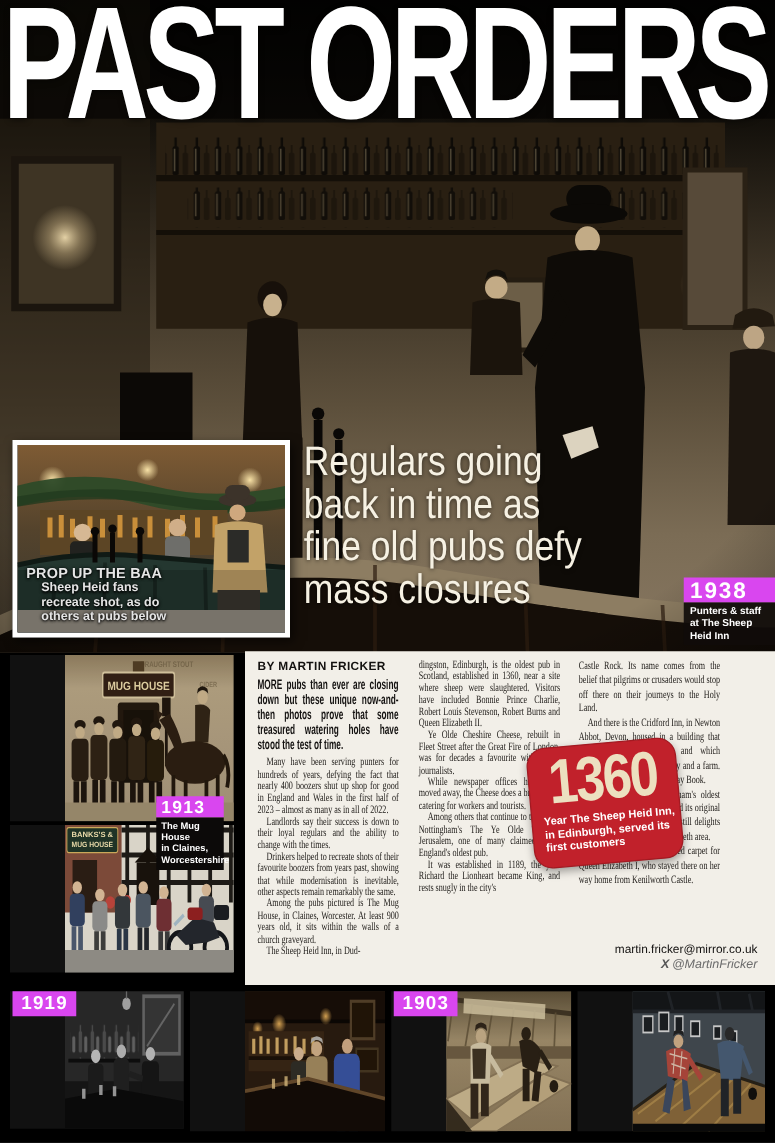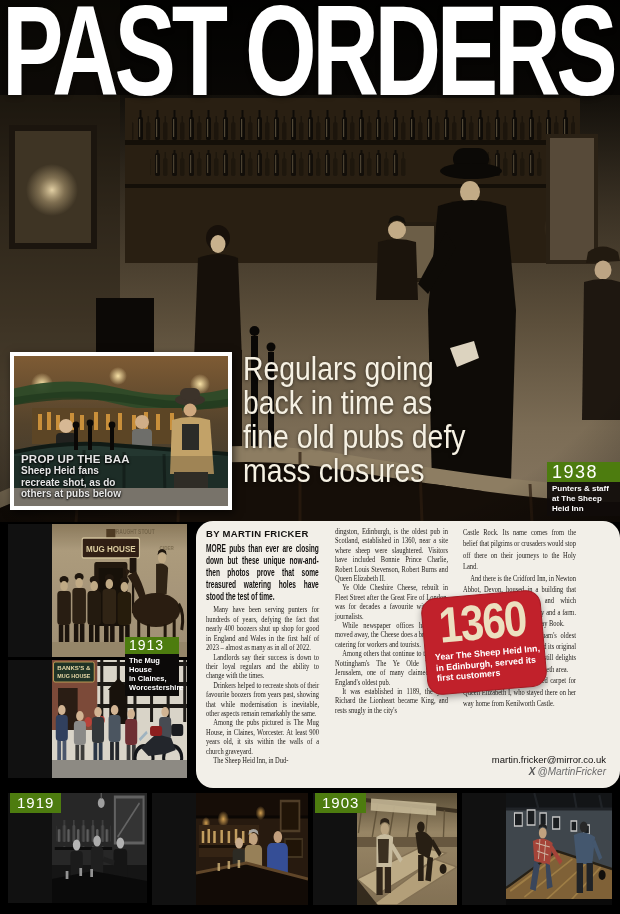--- a/index.html
+++ b/index.html
@@ -22,24 +22,24 @@
     font-size:33px;line-height:1.03;white-space:pre-line;transform:scaleX(.86);
     transform-origin:0 0;text-shadow:0 1px 4px rgba(0,0,0,.55);}
 
   
   .inset{position:absolute;left:10px;top:352px;width:222px;height:158px;background:#333;
     border:4px solid #fff;box-shadow:2px 3px 8px rgba(0,0,0,.6);}
   .inset svg{display:block;width:100%;height:100%;}
   .inset-caption{position:absolute;left:7px;bottom:6px;color:#e5e5e5;
     text-shadow:0 1px 2px #000,0 0 3px rgba(0,0,0,.8);}
   .inset-caption .t{font-size:11.5px;font-weight:bold;letter-spacing:.2px;}
-  .inset-caption .c{font-size:10px;font-weight:bold;line-height:1.16;white-space:pre-line;}
-
-  
-  .yearbox{background:#4d7c0f;color:#fff;font-weight:normal;}
+  .inset-caption .c{font-size:10px;font-weight:bold;line-height:1.16;white-space:pre-line;margin-left:12px;}
+
+  
+  .yearbox{background:#d946ef;color:#fff;font-weight:bold;}
   .capbox{color:#fff;font-weight:bold;white-space:pre-line;}
   .badge-1938{position:absolute;left:547px;top:462px;width:73px;}
   .badge-1938 .yearbox{height:20px;line-height:20px;font-size:18px;letter-spacing:1.5px;padding-left:5px;}
   .badge-1938 .capbox{background:rgba(16,12,10,.92);font-size:8px;line-height:1.22;padding:2px 5px 3px;}
   .badge-1913{position:absolute;left:125px;top:637px;width:54px;}
   .badge-1913 .yearbox{height:17px;line-height:17px;font-size:14px;letter-spacing:1px;padding-left:4px;}
   .badge-1913 .capbox{background:#0c0a09;font-size:7.5px;line-height:1.22;padding:2px 4px 3px;}
   .photo-badge{position:absolute;left:2px;top:0;}
   .photo-badge .yearbox{display:inline-block;font-size:15px;letter-spacing:1px;padding:1px 7px 2px;}
   .photo-badge .capbox{font-size:8.5px;line-height:1.18;padding:2px 0 0 2px;
@@ -48,21 +48,21 @@
   
   .badge-1360{position:absolute;left:424px;top:594px;width:120px;height:97px;background:#c1212b;
     border-radius:15px;transform:rotate(-5deg);box-shadow:0 3px 7px rgba(0,0,0,.35);
     border:1px solid #a31a22;}
   .badge-1360 .num{margin-top:2px;text-align:center;color:#ece0c0;font-weight:bold;
     font-size:50px;line-height:1;letter-spacing:-2px;transform:scaleX(.84);}
   .badge-1360 .cap{margin:1px 0 0 9px;color:#fff;font-weight:bold;font-size:8.8px;
     line-height:1.2;white-space:pre-line;}
 
   
-  .panel{position:absolute;left:196px;top:521px;width:424px;height:267px;background:#f2efe8;overflow:hidden;border-radius:17px;}
+  .panel{position:absolute;left:196px;top:521px;width:424px;height:267px;background:#f2efe8;overflow:hidden;}
   .byline{position:absolute;left:10px;top:7px;font-size:9.5px;font-weight:bold;color:#141210;letter-spacing:.3px;}
   .col{position:absolute;overflow:visible;}
   .col1{left:10px;top:21px;width:113px;}
   .col2{left:139px;top:6px;width:113px;}
   .col3{left:267px;top:6px;width:125px;}
   .lead{width:188px;transform:scaleX(.6);transform-origin:0 0;font-weight:bold;color:#131110;
     font-size:11px;line-height:1.1;text-align:justify;margin-bottom:3px;}
   .serif-block{font-family:"Liberation Serif",serif;color:#1d1a17;font-size:9px;line-height:9.4px;
     text-align:justify;transform:scaleX(.72);transform-origin:0 0;width:157px;hyphens:auto;}
   .col3 .serif-block{line-height:11.4px;}

